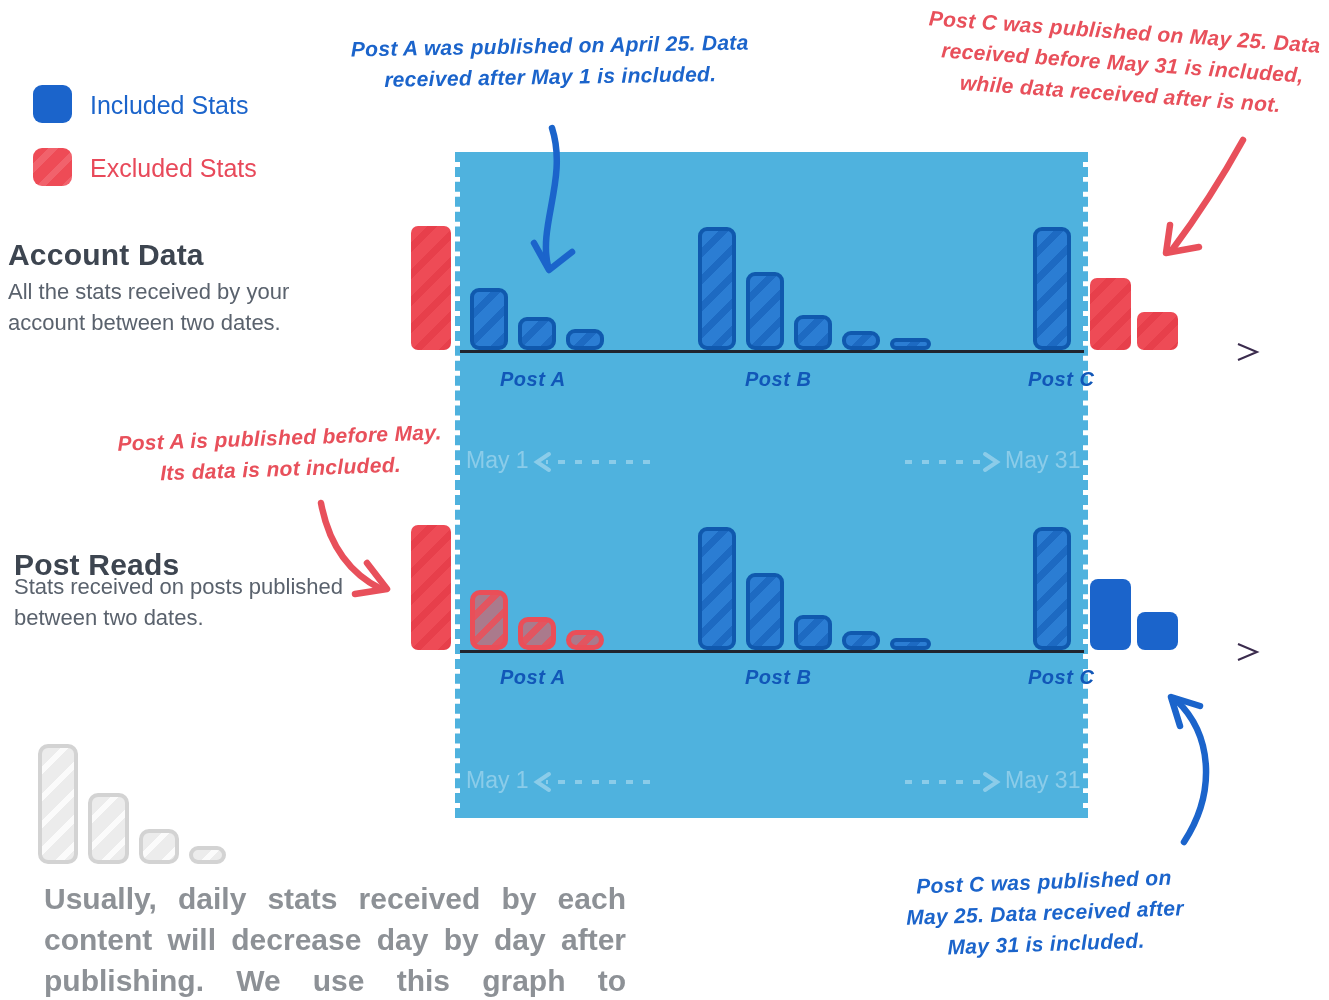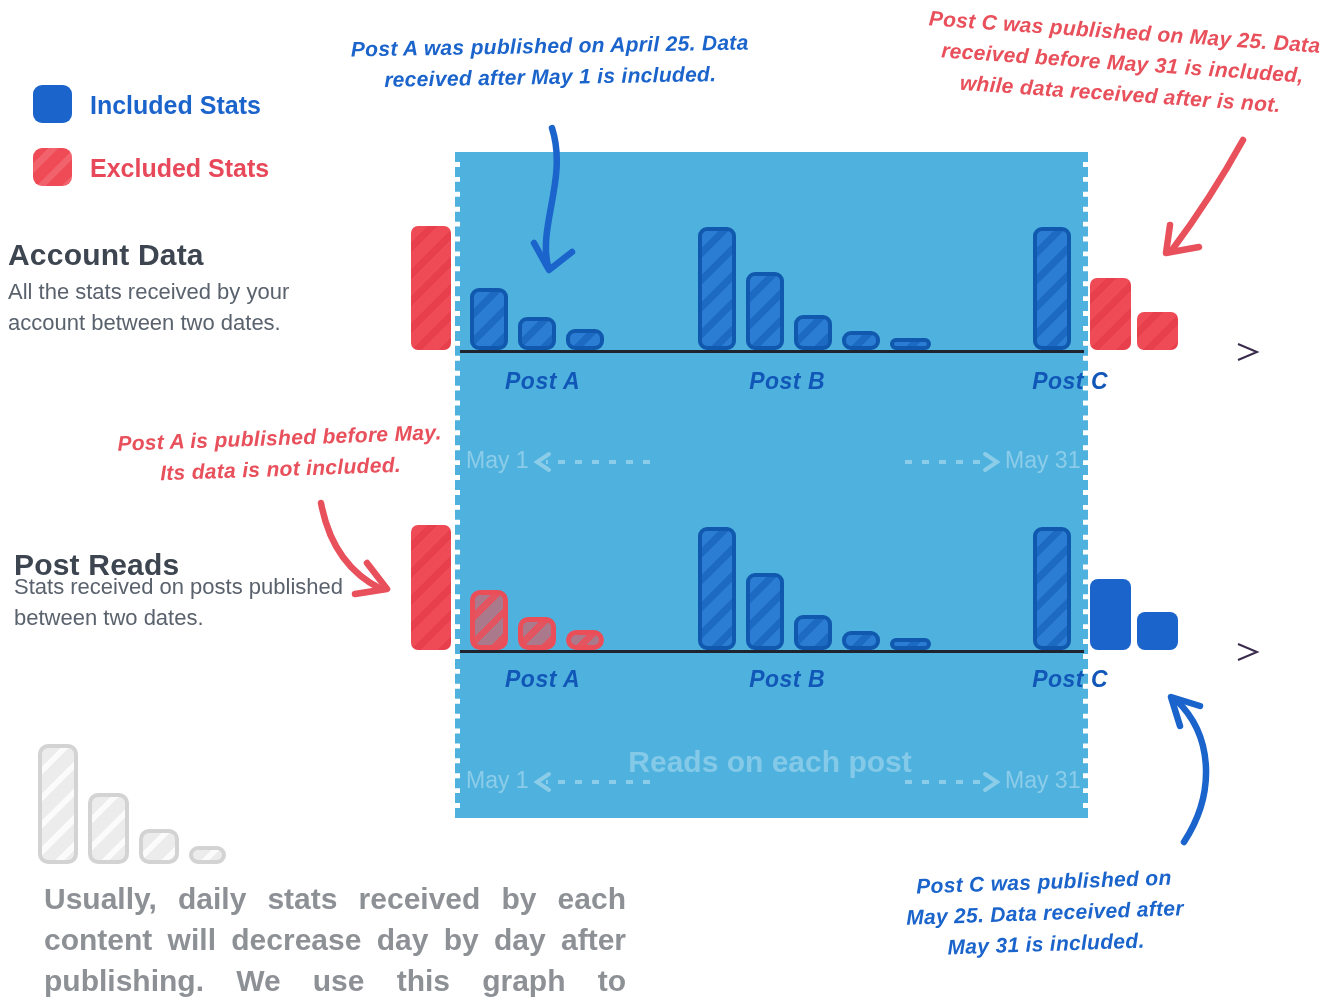--- a/index.html
+++ b/index.html
@@ -4,21 +4,21 @@
 <style>
   html,body{margin:0;padding:0;background:#ffffff;}
   #stage{position:relative;width:1329px;height:1000px;background:#fff;overflow:hidden;
          font-family:"Liberation Sans", sans-serif;}
 
   
   .legend-swatch{position:absolute;width:39px;height:38px;border-radius:9px;}
   .legend-swatch.blue{left:33px;top:85px;background:#1b64cb;}
   .legend-swatch.red{left:33px;top:148px;
      background:repeating-linear-gradient(135deg,#ee4b56 0 11px,#f1626c 11px 18px);}
-  .legend-label{position:absolute;font-size:25px;font-weight:700;}
+  .legend-label{position:absolute;font-size:25px;font-weight:400;}
   .legend-label.blue{left:90px;top:91px;color:#1b64cb;}
   .legend-label.red{left:90px;top:154px;color:#e8495a;}
 
   
   .sec-title{position:absolute;font-size:30px;font-weight:800;color:#3d4550;letter-spacing:.2px;}
   .sec-desc{position:absolute;font-size:22px;line-height:31px;color:#5a626d;}
   #account-title{left:8px;top:238px;}
   #account-desc{left:8px;top:276px;width:336px;}
   #post-title{left:14px;top:548px;}
   #post-desc{left:14px;top:571px;width:348px;}
@@ -33,21 +33,21 @@
 
   
   .watermark{position:absolute;left:520px;width:500px;text-align:center;
      font-size:30px;font-weight:800;line-height:33px;color:rgba(255,255,255,0.30);}
   #wm1{top:420px;} #wm2{top:745px;}
   .may-label{position:absolute;font-size:23px;font-weight:400;color:rgba(255,255,255,0.34);}
   #may1-c1{left:466px;top:447px;} #may31-c1{left:1005px;top:447px;}
   #may1-c2{left:466px;top:767px;} #may31-c2{left:1005px;top:767px;}
 
   
-  .post-label{position:absolute;width:80px;text-align:right;font-size:23px;font-weight:700;
+  .post-label{position:absolute;width:80px;text-align:left;font-size:20px;font-weight:700;
      font-style:italic;color:#1157b8;letter-spacing:.5px;}
   .row1{top:368px;} .row2{top:666px;}
   .pl-a{left:500px;} .pl-b{left:745px;} .pl-c{left:1028px;}
 
   
   .group{position:absolute;display:flex;align-items:flex-end;gap:10px;}
   .c1{bottom:650px;} .c2{bottom:350px;}
   .gOutL{left:411px;} .gA{left:470px;} .gB{left:698px;} .gC{left:1033px;}
   .gOutR{left:1090px;gap:6px;}
   #decor-group{left:38px;bottom:136px;gap:10px;}
@@ -89,21 +89,20 @@
   <div class="legend-label red">Excluded Stats</div>
 
   <div id="account-title" class="sec-title">Account Data</div>
   <div id="account-desc" class="sec-desc">All the stats received by your account between two dates.</div>
   <div id="post-title" class="sec-title">Post Reads</div>
   <div id="post-desc" class="sec-desc">Stats received on posts published between two dates.</div>
 
   <div id="month-box"></div>
 
   <div id="wm2" class="watermark">
-    <div>Reads on each post</div>
   </div>
 
   <div id="may1-c1" class="may-label">May 1</div>
   <div id="may31-c1" class="may-label">May 31</div>
   <div id="may1-c2" class="may-label">May 1</div>
   <div id="may31-c2" class="may-label">May 31</div>
 
   <div id="axis1" class="axis"></div>
   <div id="axis2" class="axis"></div>
 

